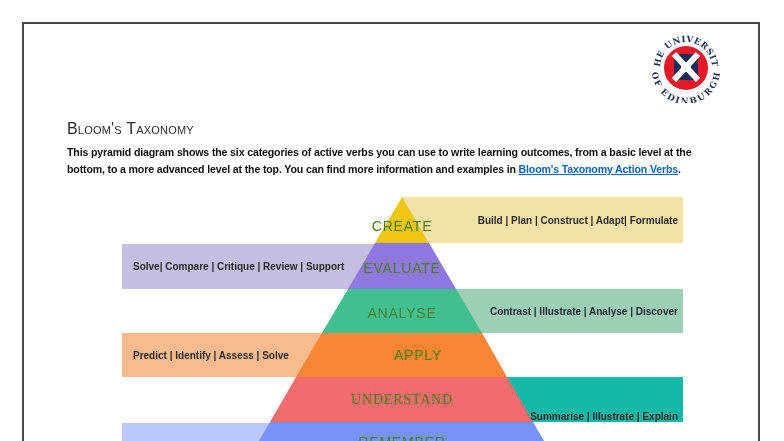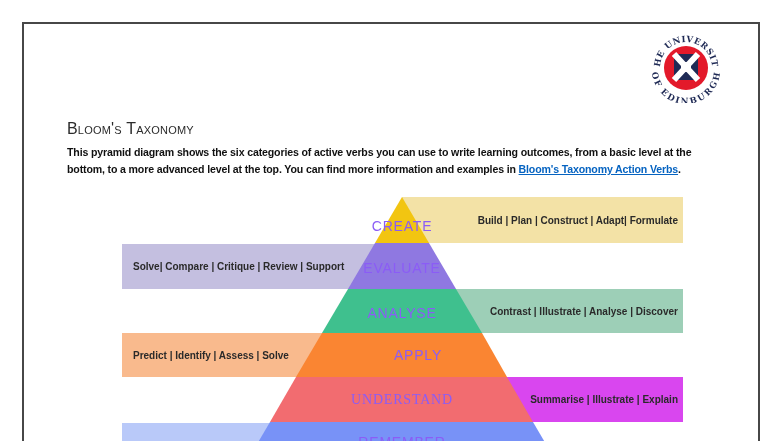--- a/index.html
+++ b/index.html
@@ -25,21 +25,21 @@
   .intro a { color: #0563C1; text-decoration: underline; }
   .box {
     position: absolute; height: 45px; display: flex; align-items: center;
     font-size: 10px; font-weight: bold; color: #2a2a2a; box-sizing: border-box;
   }
   .box.right { justify-content: flex-end; padding-right: 5px; }
   .box.left { justify-content: flex-start; padding-left: 11px; }
   .pyramid { position: absolute; left: 0; top: 0; width: 784px; height: 441px; }
   .plabel {
     position: absolute; width: 200px; text-align: center; font-size: 14px;
-    color: #8b5cf6; letter-spacing: 0.8px;
+    color: #4d7c0f; letter-spacing: 0.8px;
   }
 </style>
 </head>
 <body>
 
 <div class="page"></div>
 
 <svg class="logo" viewBox="0 0 70 70">
   <defs>
     <path id="arcTop" d="M 9 35 A 26 26 0 0 1 61 35"></path>
@@ -68,21 +68,21 @@
 </div>
 <div class="box left" style="left:122px; top:244px; width:280px; height:45px; background:#C4BFE0;">
   <span>Solve| Compare | Critique | Review | Support</span>
 </div>
 <div class="box right" style="left:402px; top:289px; width:281px; height:44px; background:#9DCFB7;">
   <span>Contrast | Illustrate | Analyse | Discover</span>
 </div>
 <div class="box left" style="left:122px; top:333px; width:280px; height:44px; background:#F9BA8D;">
   <span>Predict | Identify | Assess | Solve</span>
 </div>
-<div class="box right" style="left:402px; top:377px; width:281px; height:45px; background:#d946ef;">
+<div class="box right" style="left:402px; top:377px; width:281px; height:45px; background:#14b8a6;align-items:flex-end;">
   <span>Summarise | Illustrate | Explain</span>
 </div>
 <div class="box left" style="left:122px; top:423px; width:280px; height:45px; background:#B9C9F9;">
   <span>Label | Recall | List</span>
 </div>
 
 <svg class="pyramid" viewBox="0 0 784 441">
   <polygon points="402,197 375,243 429,243" fill="#F2C511"></polygon>
   <polygon points="375,243 429,243 456,289 348,289" fill="#8F78E1"></polygon>
   <polygon points="348,289 456,289 482,333 322,333" fill="#3FC08E"></polygon>

